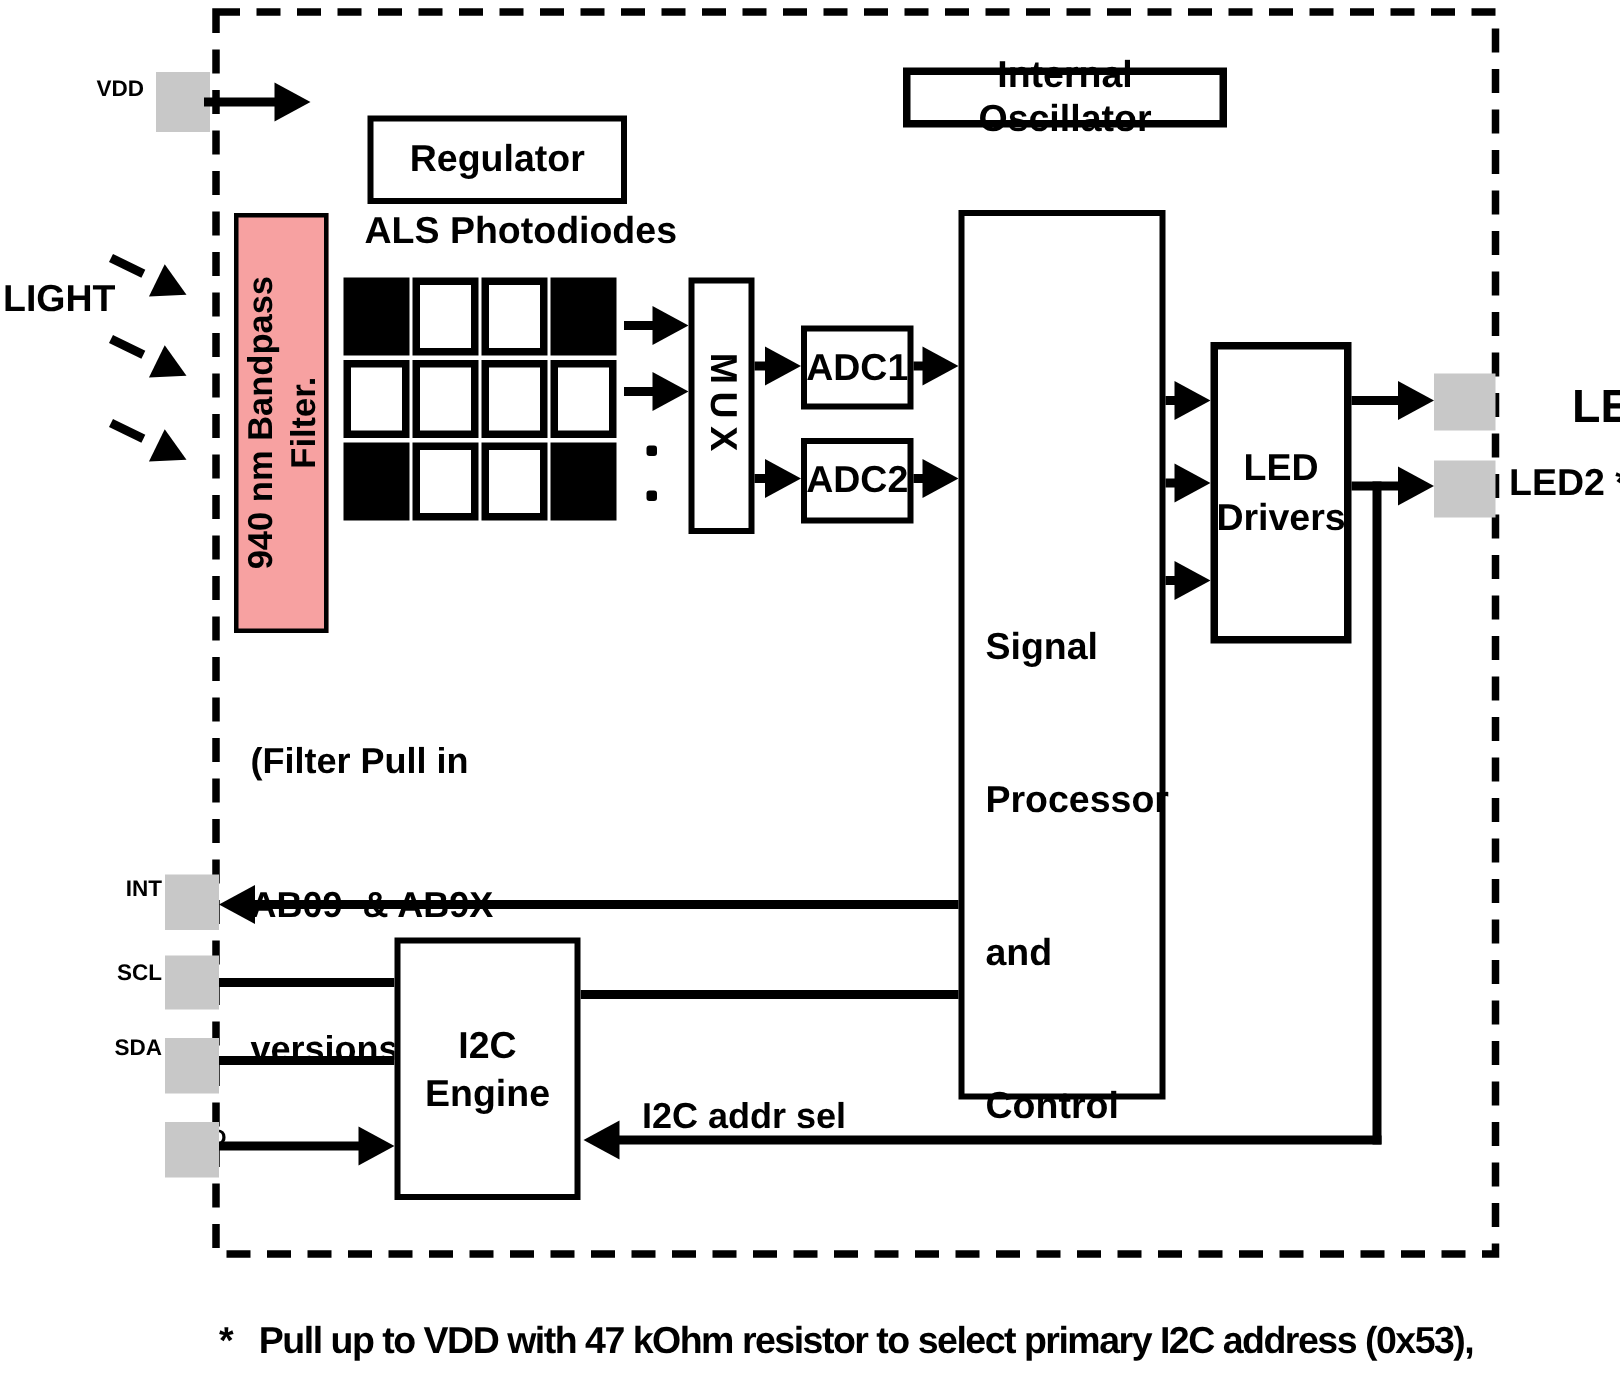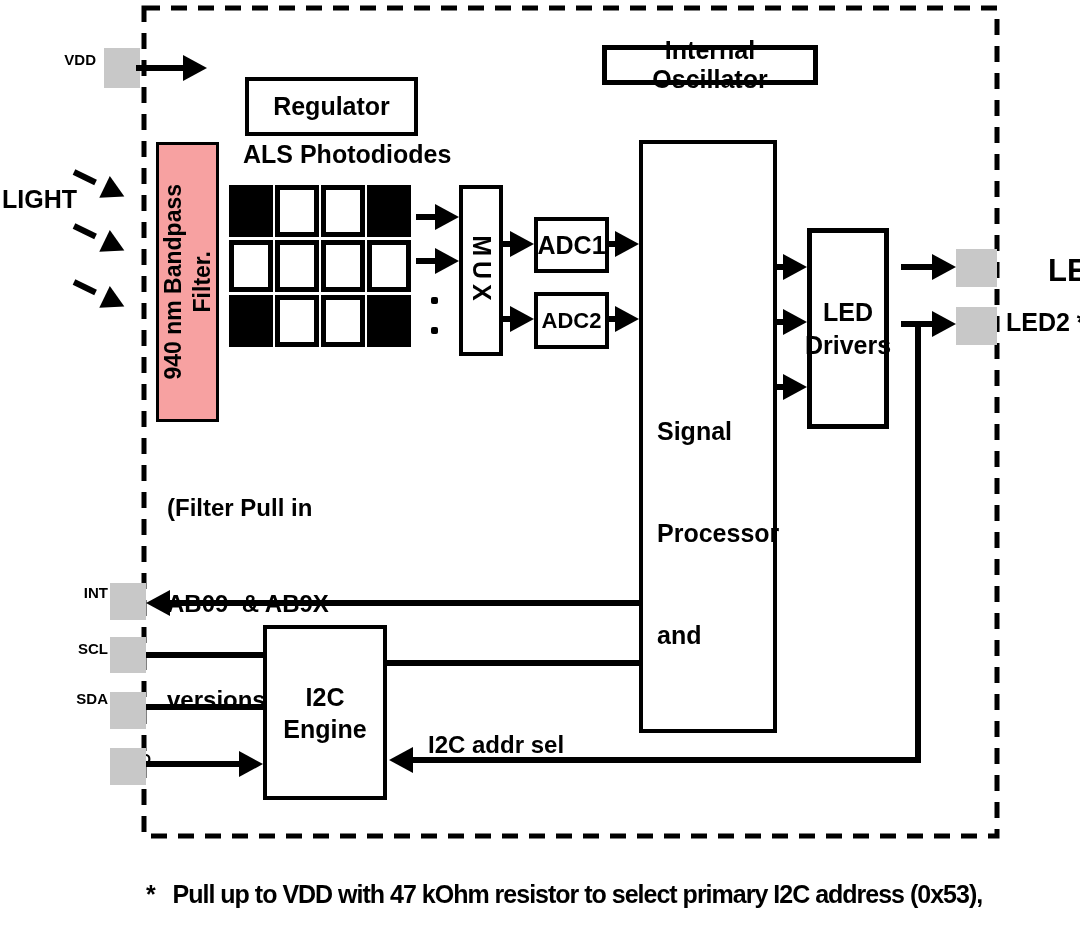--- a/index.html
+++ b/index.html
@@ -134,45 +134,46 @@
   </div>
 
   <div class="hline" style="left:503px; top:241px; width:12px;"></div>
   <div class="arr-r" style="left:510px; top:231px;"></div>
   <div class="hline" style="left:503px; top:316px; width:12px;"></div>
   <div class="arr-r" style="left:510px; top:306px;"></div>
 
   <div class="box" style="left:534px; top:217px; width:75px; height:56px; font-size:25px;">
     <span>ADC1</span>
   </div>
-  <div class="box" style="left:534px; top:292px; width:75px; height:57px; font-size:22px;text-align:right;">
+  <div class="box" style="left:534px; top:292px; width:75px; height:57px; font-size:25px;text-align:right;">
     <span>ADC2</span>
   </div>
 
   <div class="hline" style="left:609px; top:241px; width:12px;"></div>
   <div class="arr-r" style="left:615px; top:231px;"></div>
   <div class="hline" style="left:609px; top:316px; width:12px;"></div>
   <div class="arr-r" style="left:615px; top:306px;"></div>
 
   <div class="box" style="left:639px; top:140px; width:138px; height:593px; align-items:flex-start; justify-content:flex-start;">
     <div class="lbl" style="left:14px; top:202px; font-size:25px; line-height:34px; text-align:left;">
       <div>Signal</div>
       <div>Processor</div>
       <div>and</div>
+      <div>Control</div>
     </div>
   </div>
 
   <div class="hline" style="left:777px; top:264px; width:12px;"></div>
   <div class="arr-r" style="left:783px; top:254px;"></div>
   <div class="hline" style="left:777px; top:319px; width:12px;"></div>
   <div class="arr-r" style="left:783px; top:309px;"></div>
   <div class="hline" style="left:777px; top:384px; width:12px;"></div>
   <div class="arr-r" style="left:783px; top:374px;"></div>
 
-  <div class="box" style="left:807px; top:228px; width:82px; height:201px; border-width:5px; font-size:25px; line-height:33px;">
+  <div class="box" style="left:807px; top:228px; width:94px; height:201px; border-width:5px; font-size:25px; line-height:33px;">
     <div>
       <div>LED</div>
       <div>Drivers</div>
     </div>
   </div>
 
   <div class="hline" style="left:901px; top:264px; width:36px;"></div>
   <div class="arr-r" style="left:932px; top:254px;"></div>
   <div class="hline" style="left:901px; top:321px; width:36px;"></div>
   <div class="arr-r" style="left:932px; top:311px;"></div>

